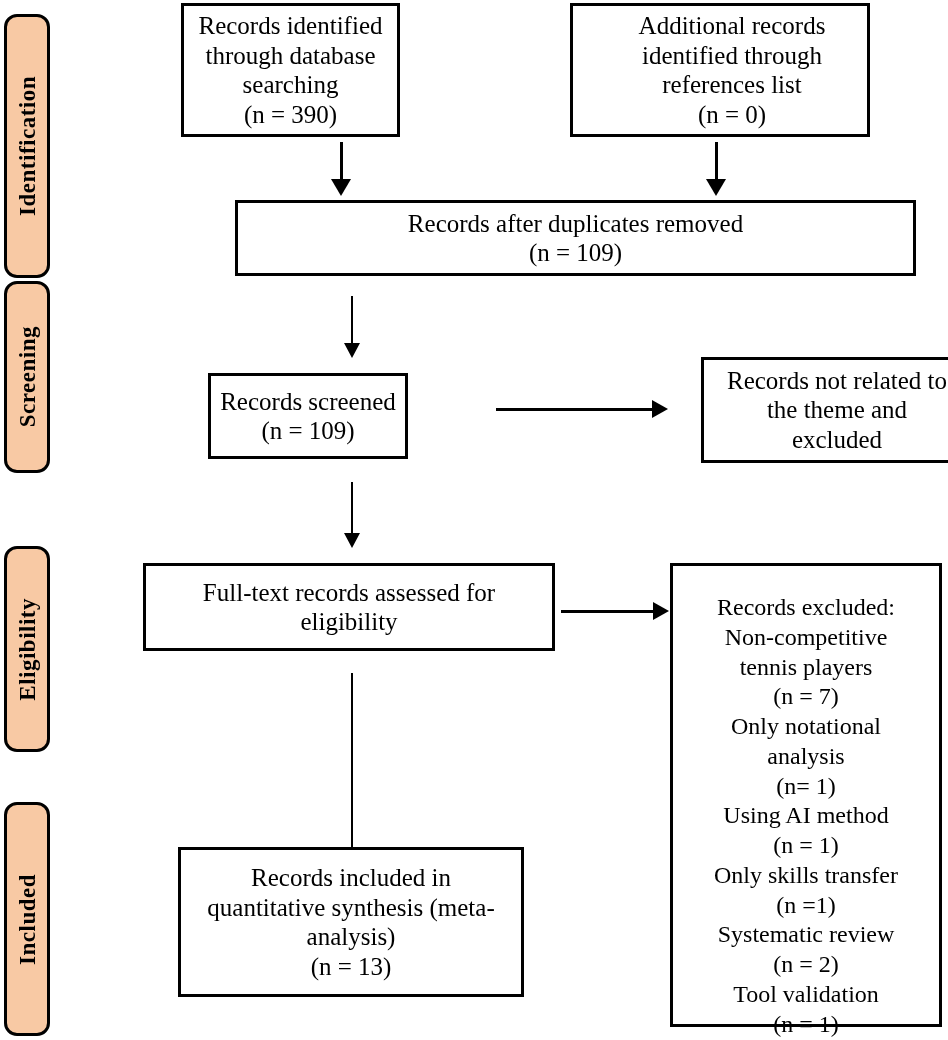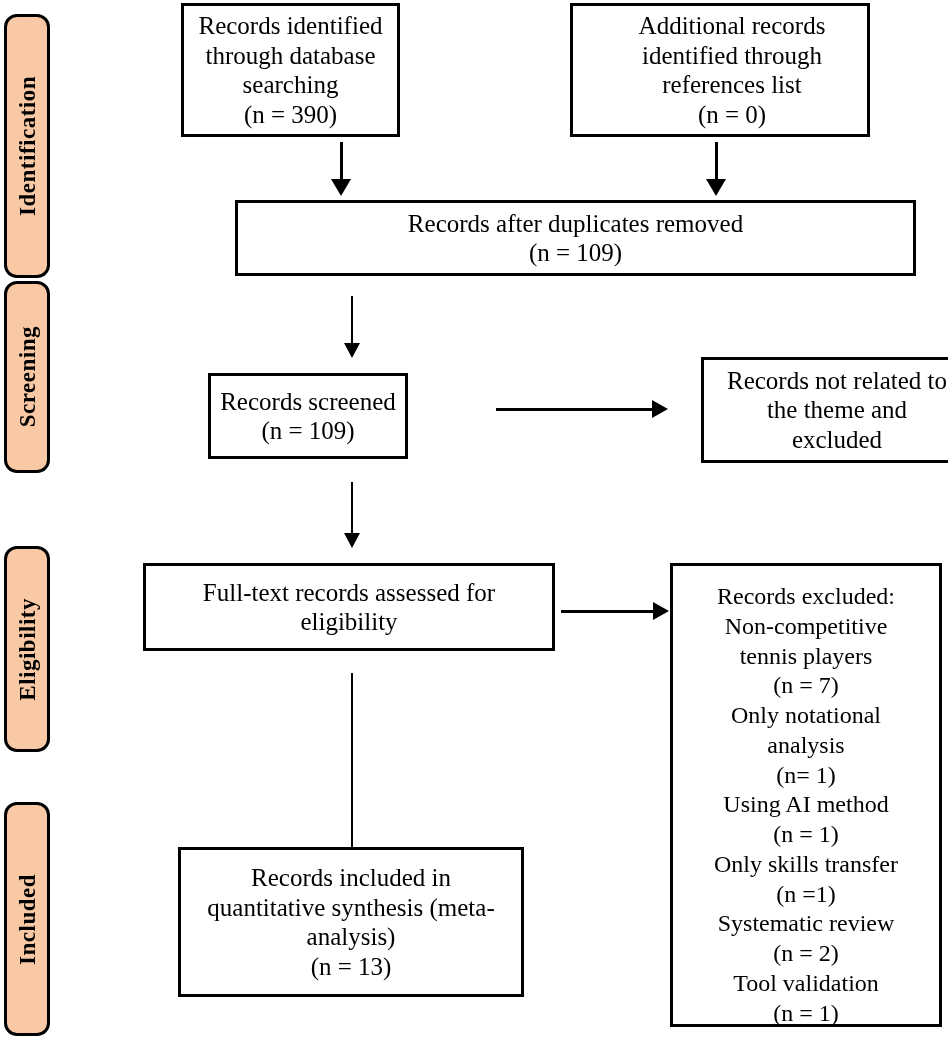--- a/index.html
+++ b/index.html
@@ -55,21 +55,21 @@
     line-height: 1.18;
     padding: 4px 8px;
   }
   .flow-box .box-text {
     white-space: pre-line;
     display: block;
     width: 100%;
   }
   .flow-box.tall-list {
     align-items: flex-start;
-    padding-top: 16px;
+    padding-top: 27px;
     font-size: 24px;
     line-height: 1.24;
   }
 
   
   .arrow-v {
     position: absolute;
     width: 0;
   }
   .arrow-v .shaft {

